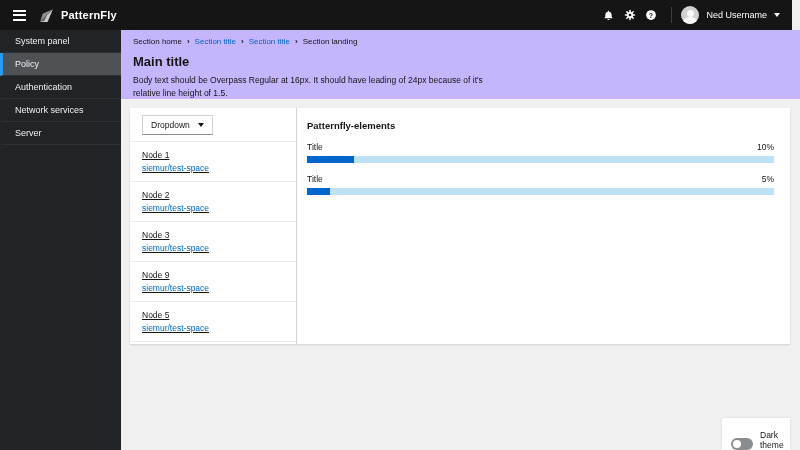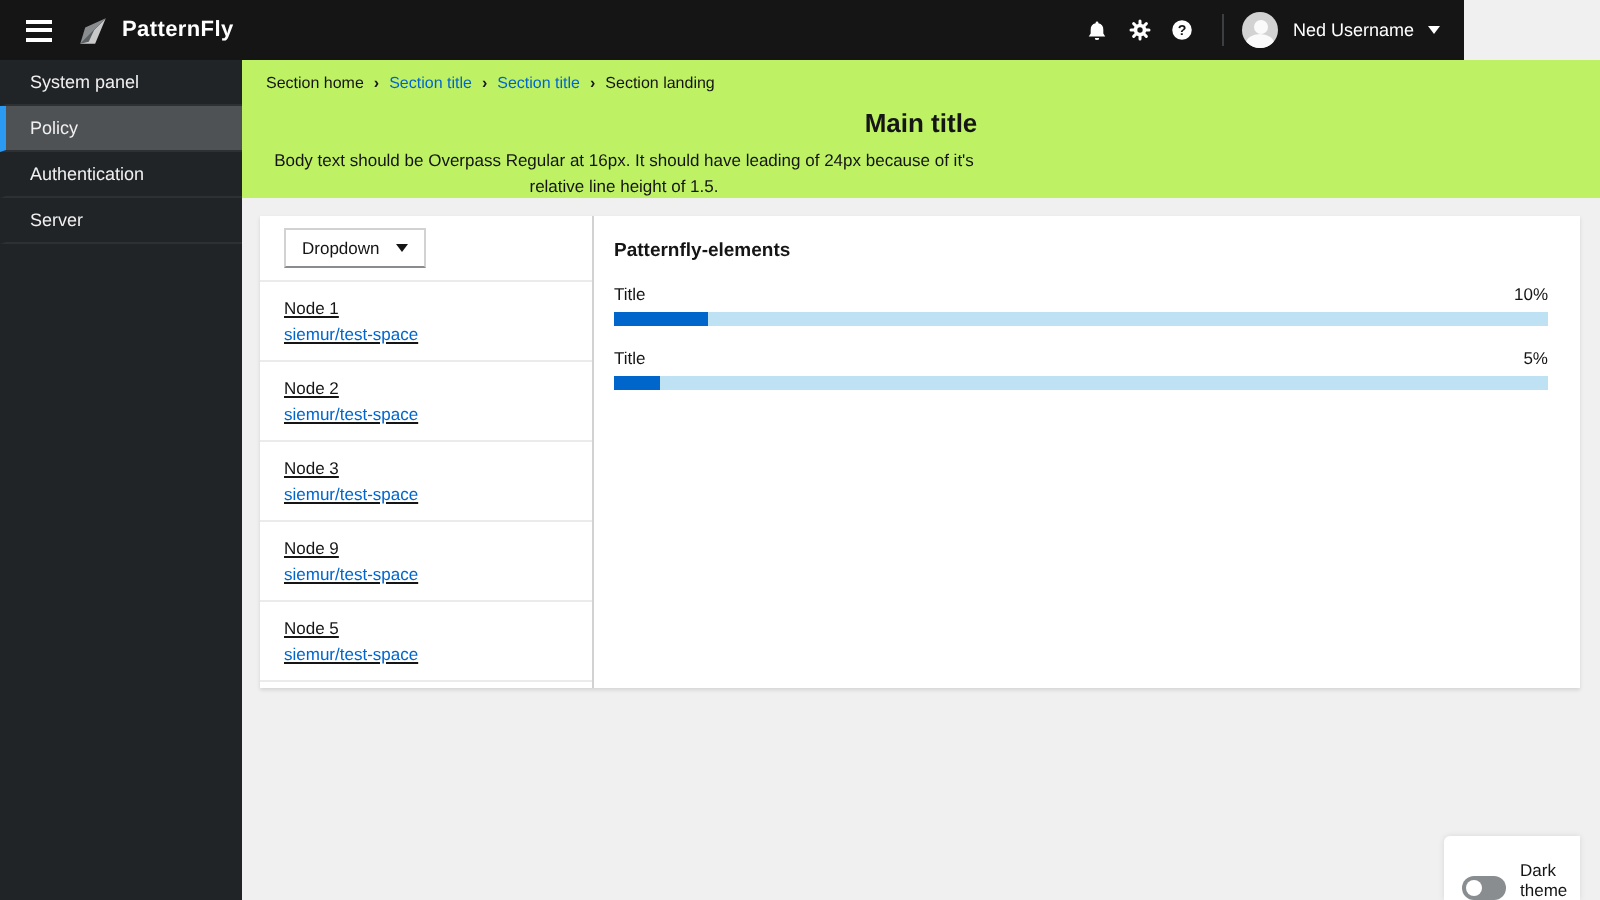--- a/index.html
+++ b/index.html
@@ -6,21 +6,21 @@
   html,body { width:800px; height:450px; overflow:hidden; }
   body {
     font-family:"Liberation Sans", sans-serif;
     background:#f0f0f0;
     color:#151515;
     position:relative;
   }
 
   
   .masthead {
-    position:absolute; top:0; left:0; width:732px; height:30px;
+    position:absolute; top:0; left:0; width:792px; height:30px;
     background:#151515; display:flex; align-items:center;
     z-index:20;
   }
   .hamburger { width:30px; height:30px; display:flex; flex-direction:column;
     justify-content:center; align-items:center; gap:2.5px; cursor:pointer; margin-left:4px; }
   .hamburger span { display:block; width:13px; height:2px; background:#fff; }
   .brand { display:flex; align-items:center; gap:6px; margin-left:4px; }
   .brand-logo { width:17px; height:17px; }
   .brand-name { color:#fff; font-weight:bold; font-size:11px; letter-spacing:0.2px; }
 
@@ -44,21 +44,21 @@
     height:23px; line-height:22px; padding-left:12px;
     font-size:9px; color:#f0f0f0; cursor:pointer;
     border-bottom:1px solid #2e3134; border-left:3px solid transparent;
   }
   .nav-item.selected { background:#4f5255; border-left:3px solid #2b9af3; }
 
   
   .main { position:absolute; top:30px; left:121px; width:679px; height:420px; background:#f0f0f0; }
 
   .page-head {
-    background:#bef264; padding:7px 12px 10px 12px; height:69px;text-align:center;
+    background:#c4b5fd; padding:7px 12px 10px 12px; height:69px;
   }
   .breadcrumb { display:flex; align-items:center; gap:5px; font-size:8px; }
   .crumb { color:#151515; cursor:default; }
   .crumb.link { color:#0066cc; cursor:pointer; }
   .crumb-sep { color:#151515; font-size:8px; font-weight:bold; line-height:1; }
   .page-title { font-size:13px; font-weight:bold; margin-top:8px; }
   .page-body { font-size:8.5px; line-height:1.5; margin-top:5px; max-width:358px; color:#151515; }
 
   
   .card {
@@ -148,20 +148,21 @@
       <span class="user-name">Ned Username</span>
       <span class="caret"></span>
     </div>
   </div>
 </header>
 
 <nav class="sidebar">
   <div class="nav-item">System panel</div>
   <div class="nav-item selected">Policy</div>
   <div class="nav-item">Authentication</div>
+  <div class="nav-item">Network services</div>
   <div class="nav-item">Server</div>
 </nav>
 
 <main class="main">
 
   <section class="page-head">
     <div class="breadcrumb">
       <span class="crumb">Section home</span>
       <span class="crumb-sep">›</span>
       <span class="crumb link">Section title</span>

